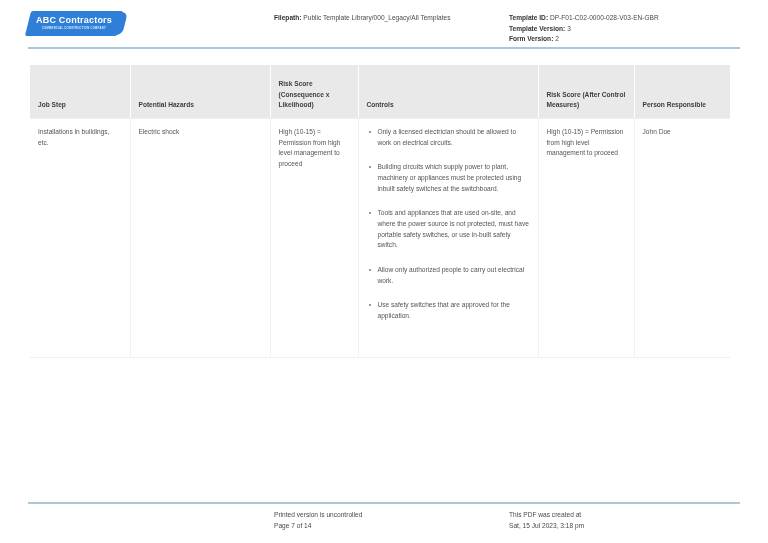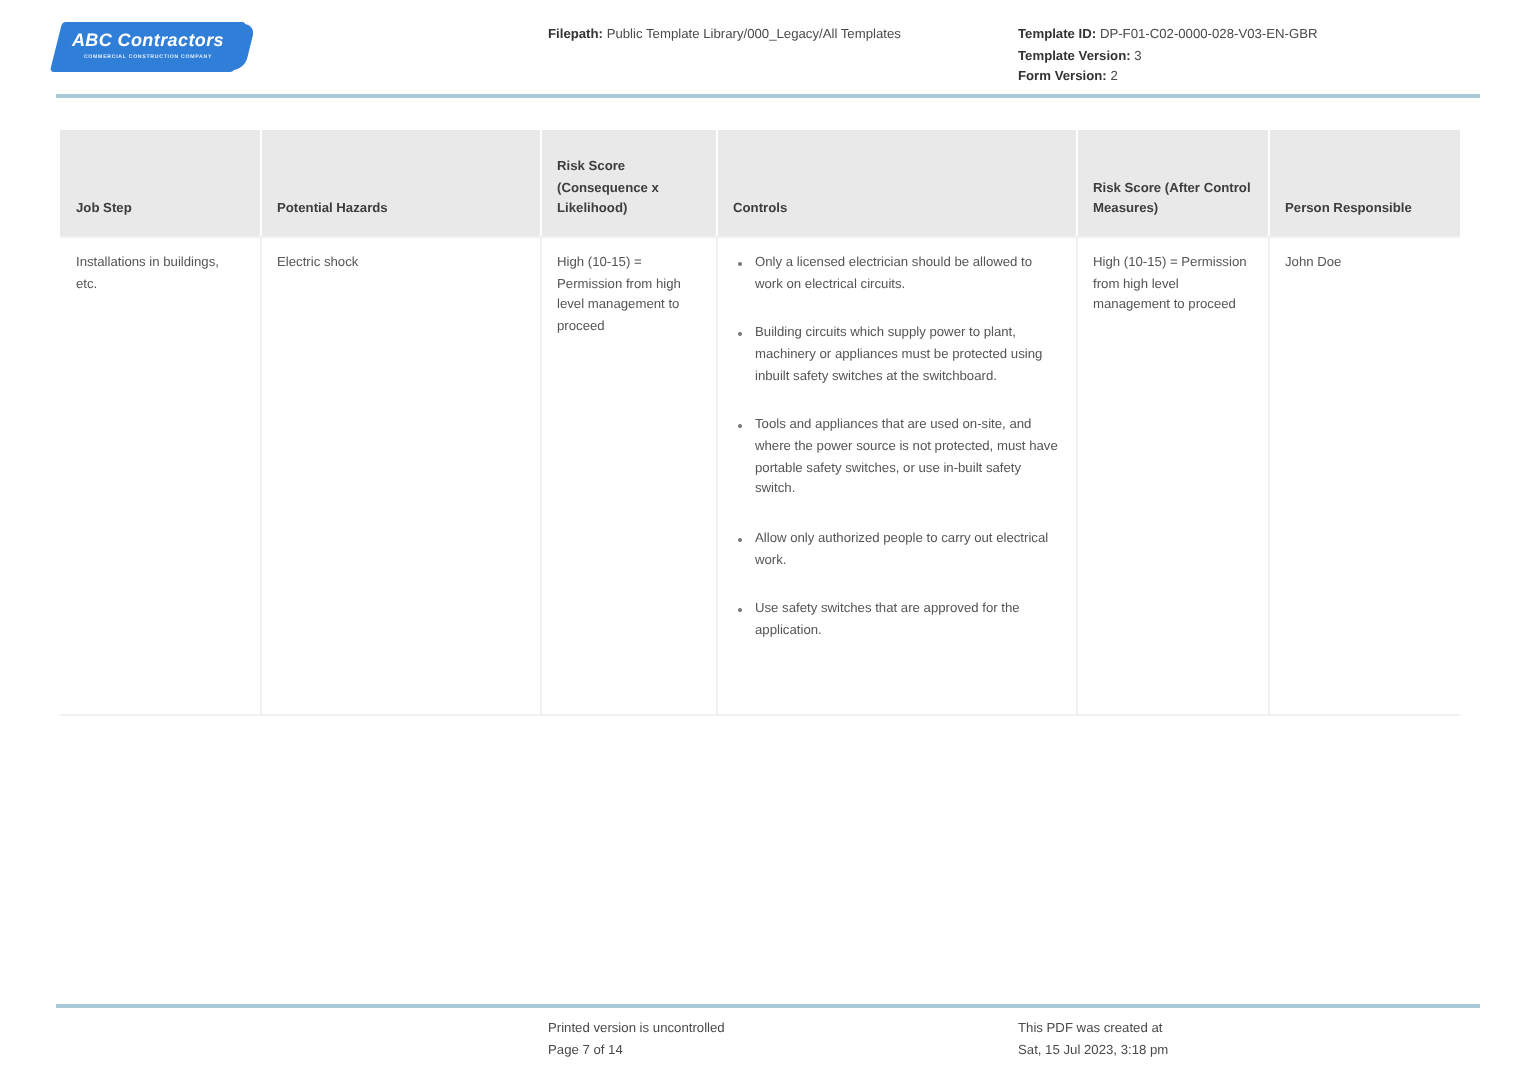--- a/index.html
+++ b/index.html
@@ -55,21 +55,20 @@
     display: flex;
     flex-direction: column;
     align-items: center;
     justify-content: center;
     color: #ffffff;
     line-height: 1;
   }
   .logo-name {
     font-size: 9px;
     font-weight: bold;
-    font-style: italic;
     letter-spacing: .2px;
     white-space: nowrap;
   }
   .logo-tagline {
     font-size: 2.6px;
     font-weight: bold;
     letter-spacing: .35px;
     margin-top: 2.5px;
     white-space: nowrap;
     opacity: .88;

